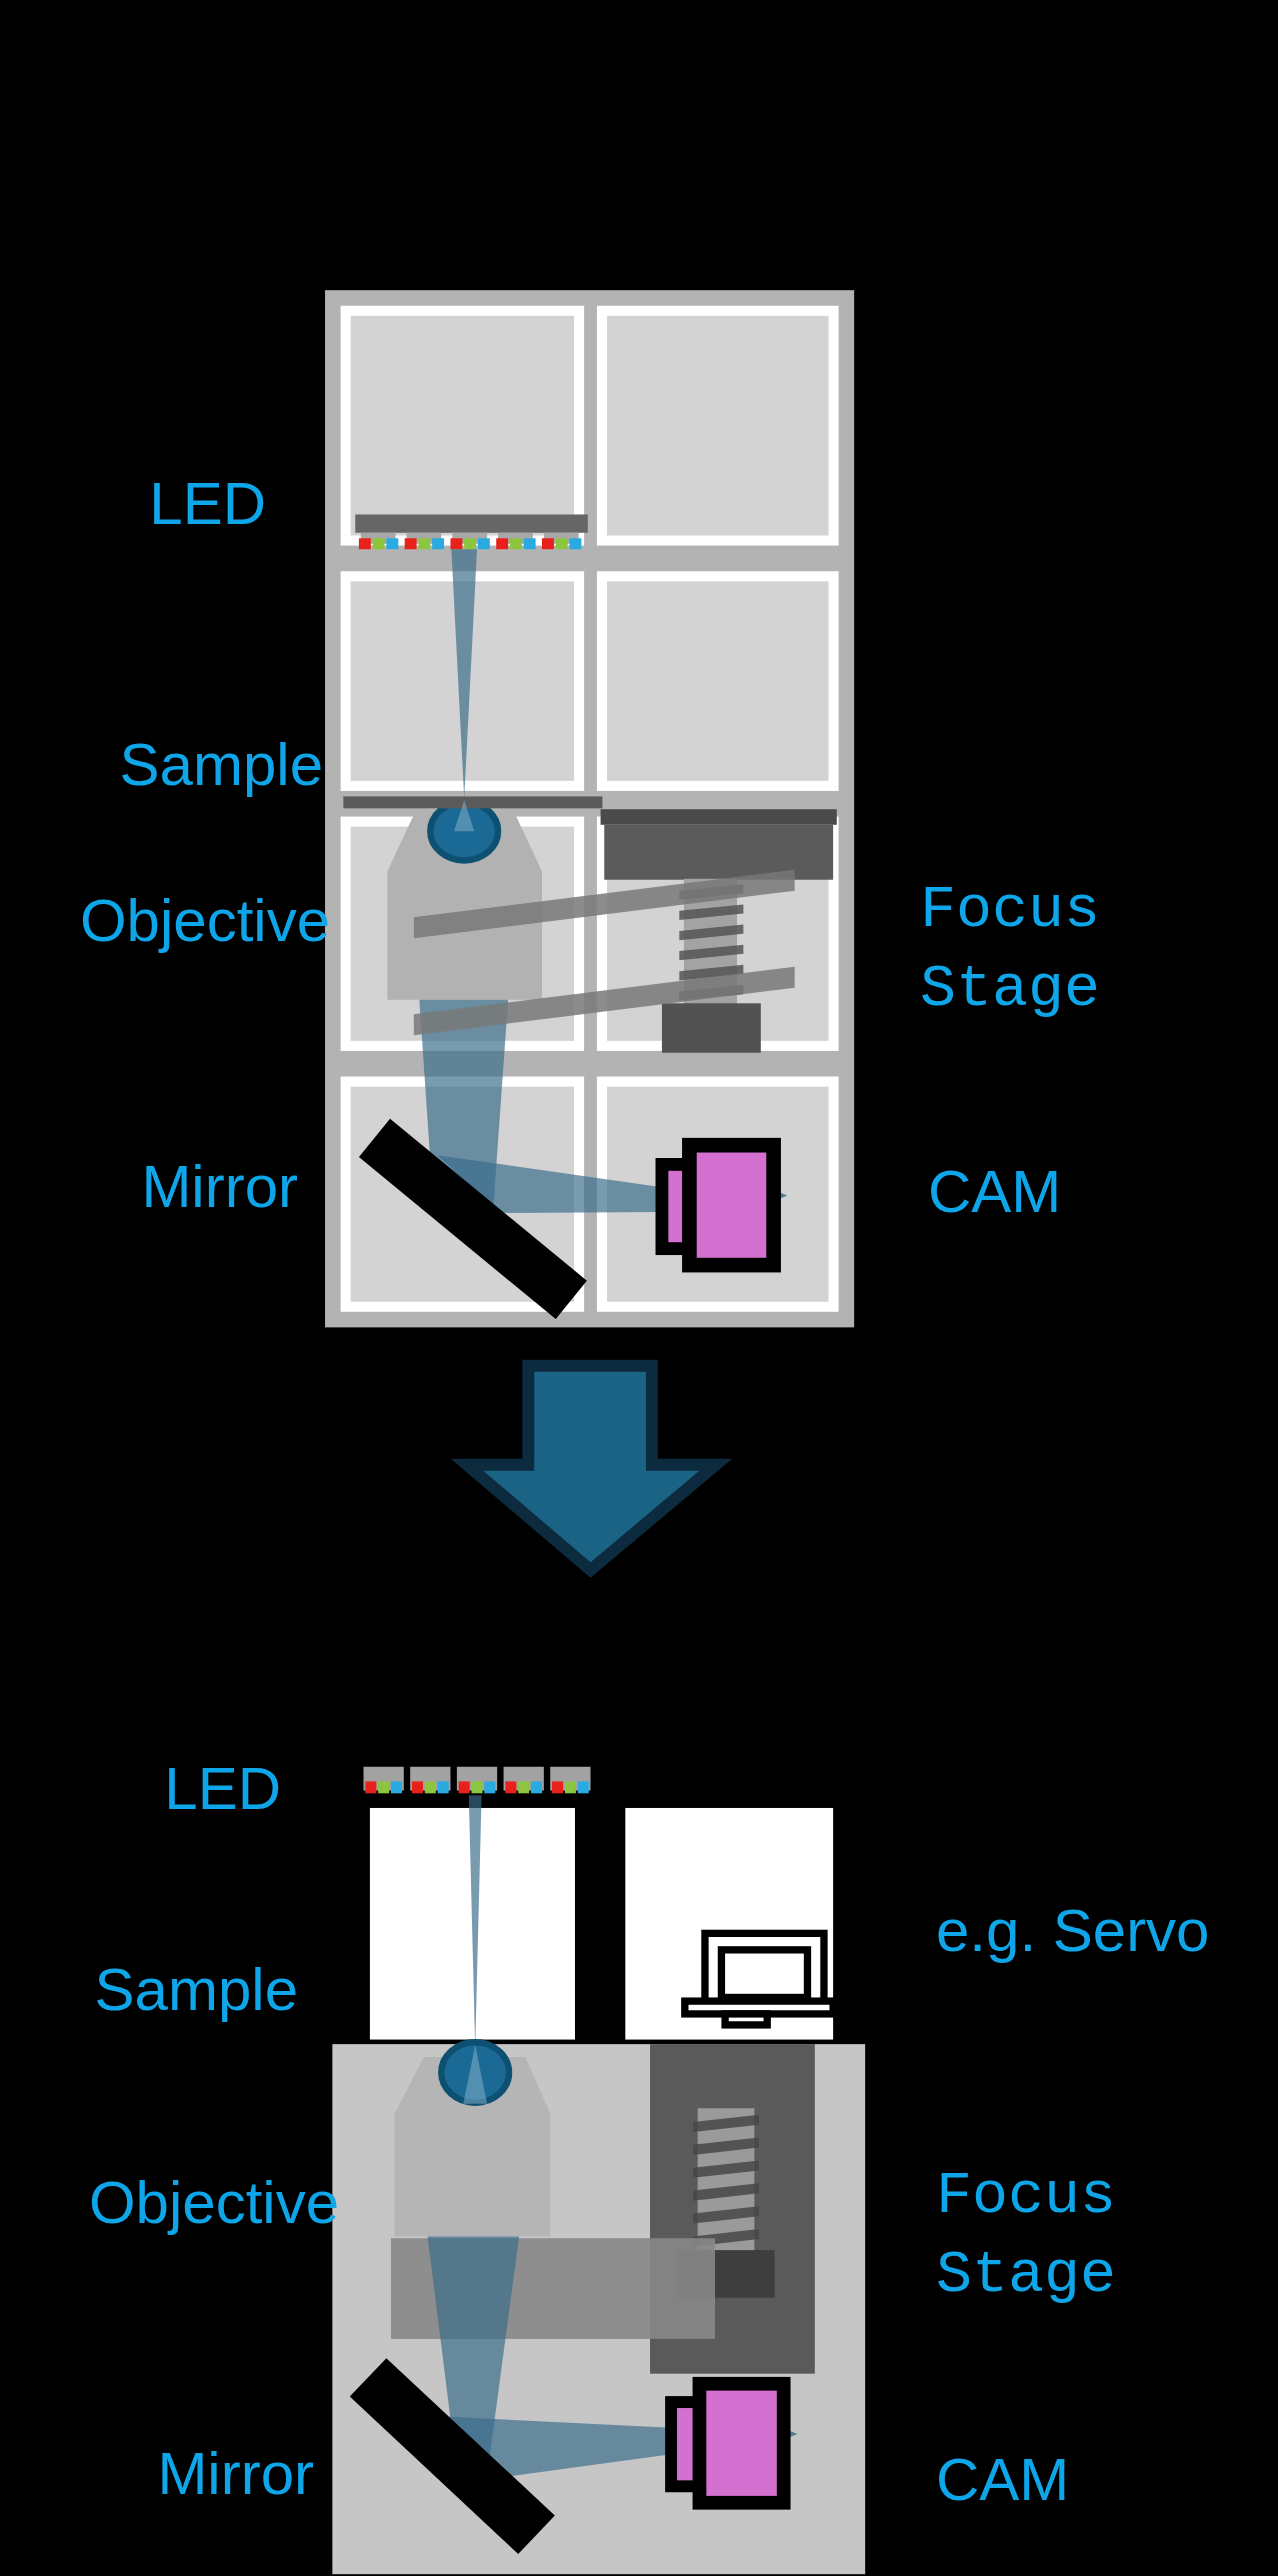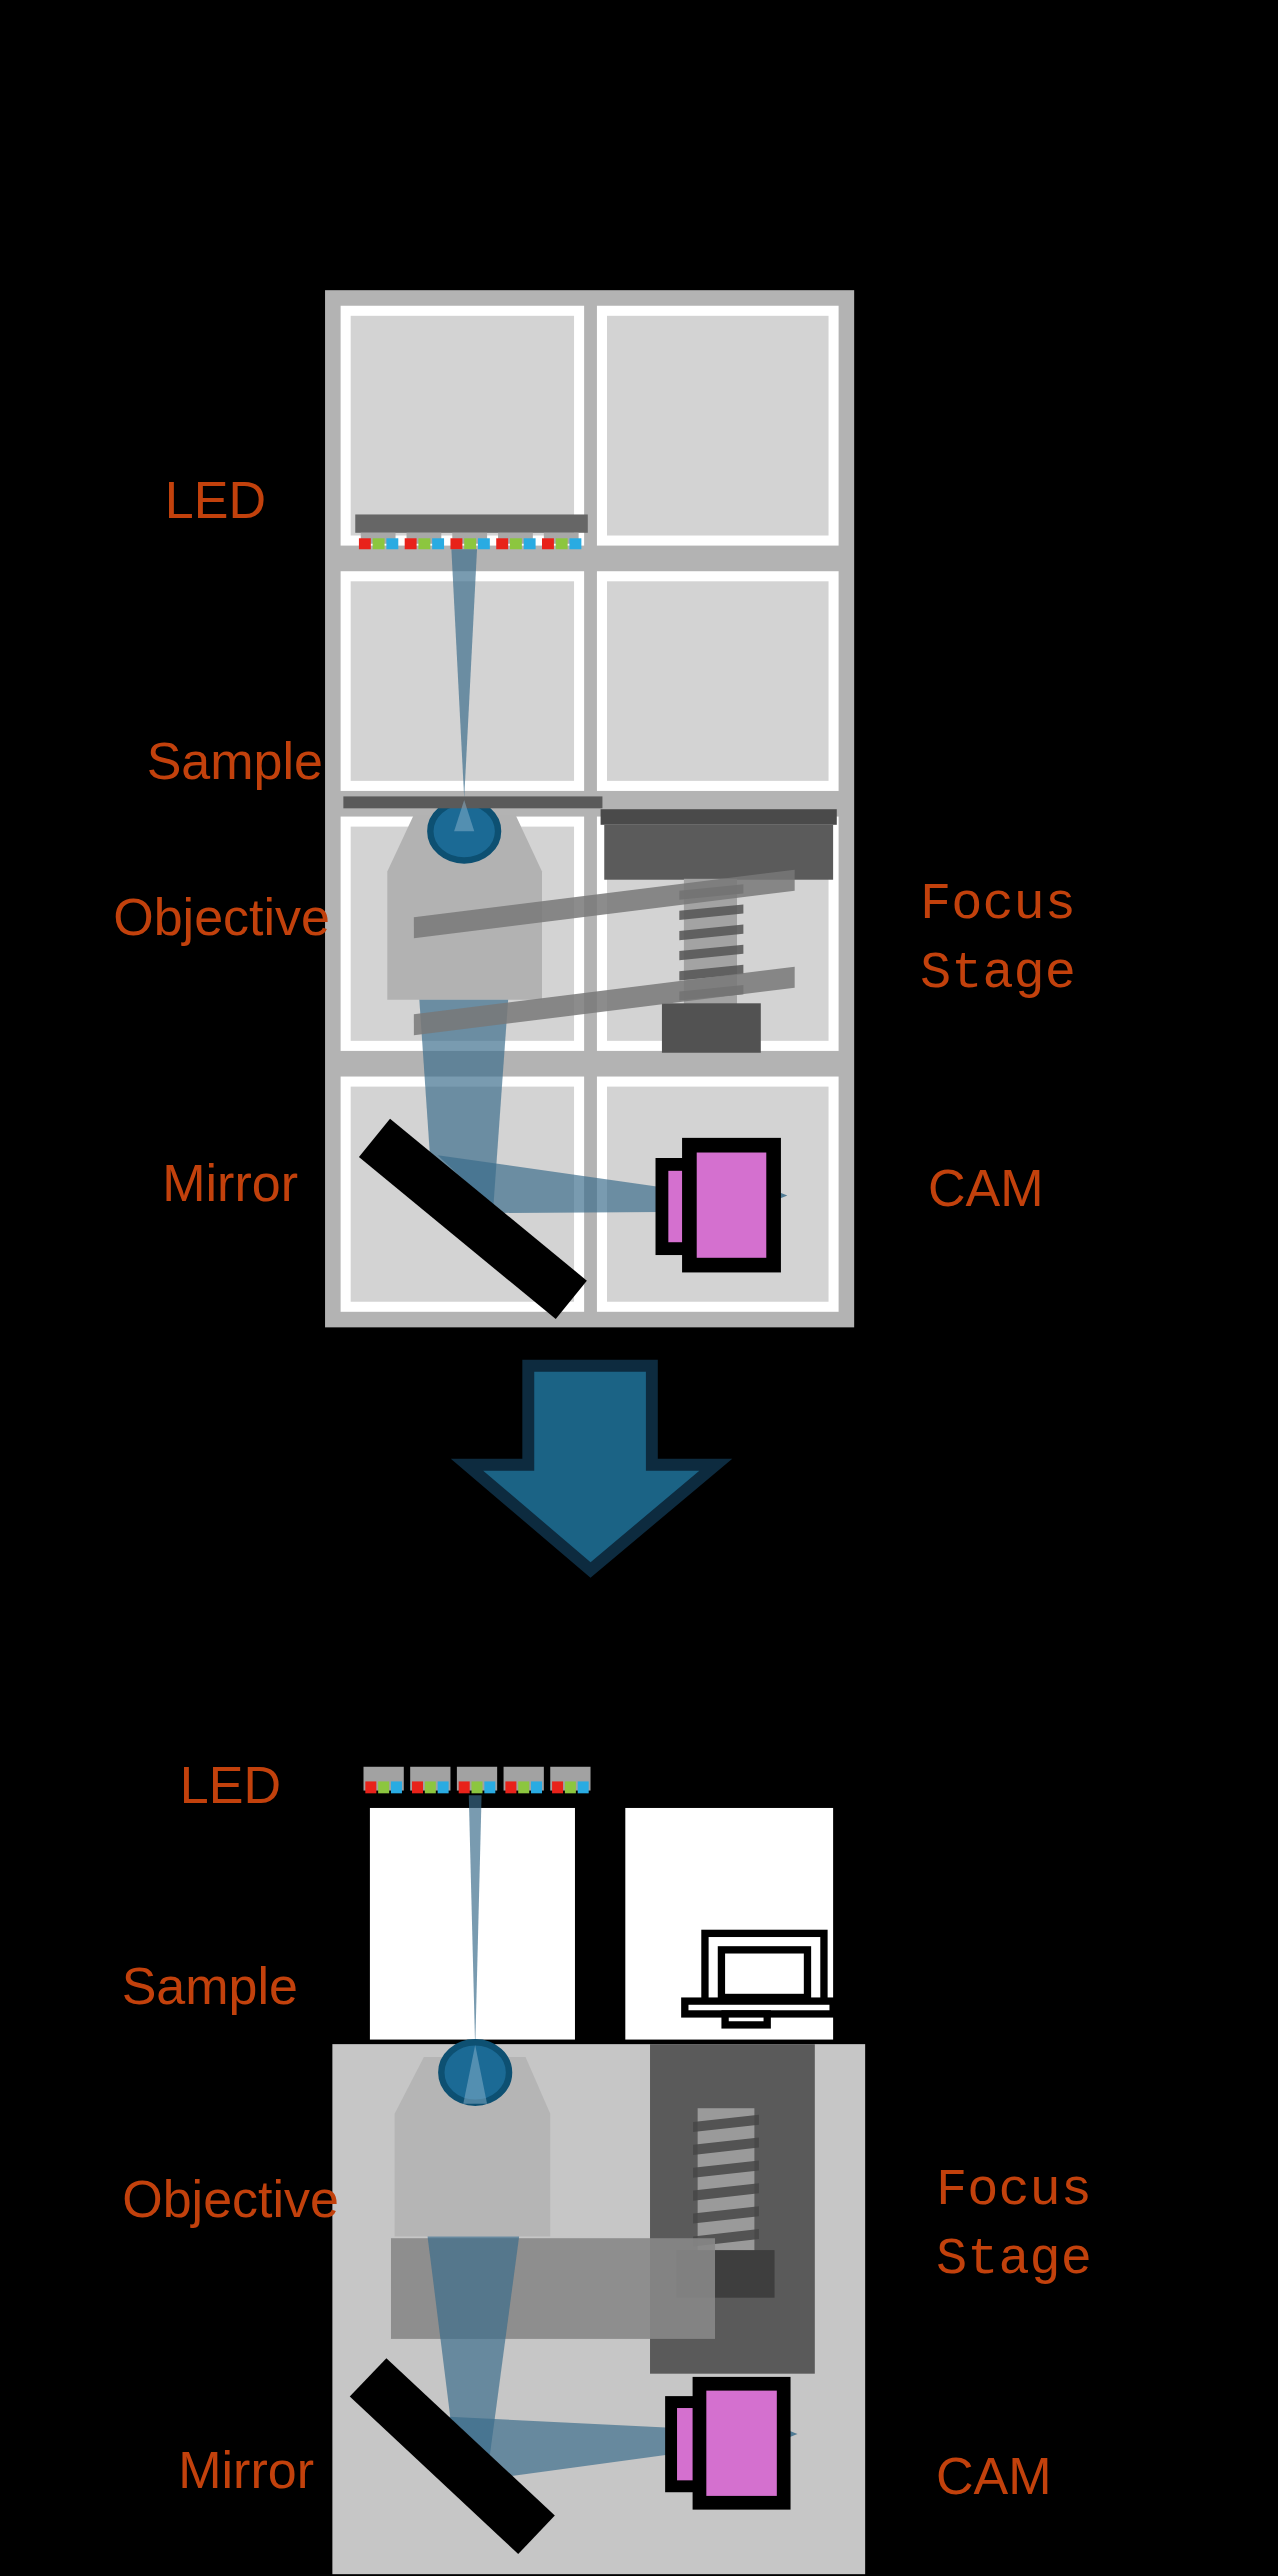--- a/index.html
+++ b/index.html
@@ -6,22 +6,22 @@
   #stage{
     position:relative;
     width:1279px;height:2576px;
     background:#000;
     overflow:hidden;
     font-family:"Liberation Sans", sans-serif;
   }
   #diagram{position:absolute;left:0;top:0;}
   .lbl{
     position:absolute;
-    color:#c2410c;
-    font-size:52px;
+    color:#0ea5e9;
+    font-size:60px;
     line-height:1.0;
     white-space:nowrap;
   }
   .lbl.right{text-align:right;}
   .lbl.two-line{line-height:1.32;font-family:Liberation Mono, monospace;}
 </style>
 </head>
 <body>
 
 <div id="stage">
@@ -215,20 +215,21 @@
   <div class="lbl right" style="left:37px;top:735px;width:286px;">Sample</div>
   <div class="lbl right" style="left:37px;top:891px;width:293px;">Objective</div>
   <div class="lbl two-line" style="left:920px;top:871px;">
     <span style="display:block">Focus</span>
     <span style="display:block">Stage</span>
   </div>
   <div class="lbl right" style="left:37px;top:1157px;width:261px;">Mirror</div>
   <div class="lbl" style="left:928px;top:1162px;">CAM</div>
 
   <div class="lbl right" style="left:37px;top:1759px;width:244px;">LED</div>
+  <div class="lbl" style="left:936px;top:1901px;">e.g. Servo</div>
   <div class="lbl right" style="left:37px;top:1960px;width:261px;">Sample</div>
   <div class="lbl right" style="left:37px;top:2173px;width:302px;">Objective</div>
   <div class="lbl two-line" style="left:936px;top:2157px;">
     <span style="display:block">Focus</span>
     <span style="display:block">Stage</span>
   </div>
   <div class="lbl right" style="left:37px;top:2444px;width:277px;">Mirror</div>
   <div class="lbl" style="left:936px;top:2450px;">CAM</div>
 
 </div>

